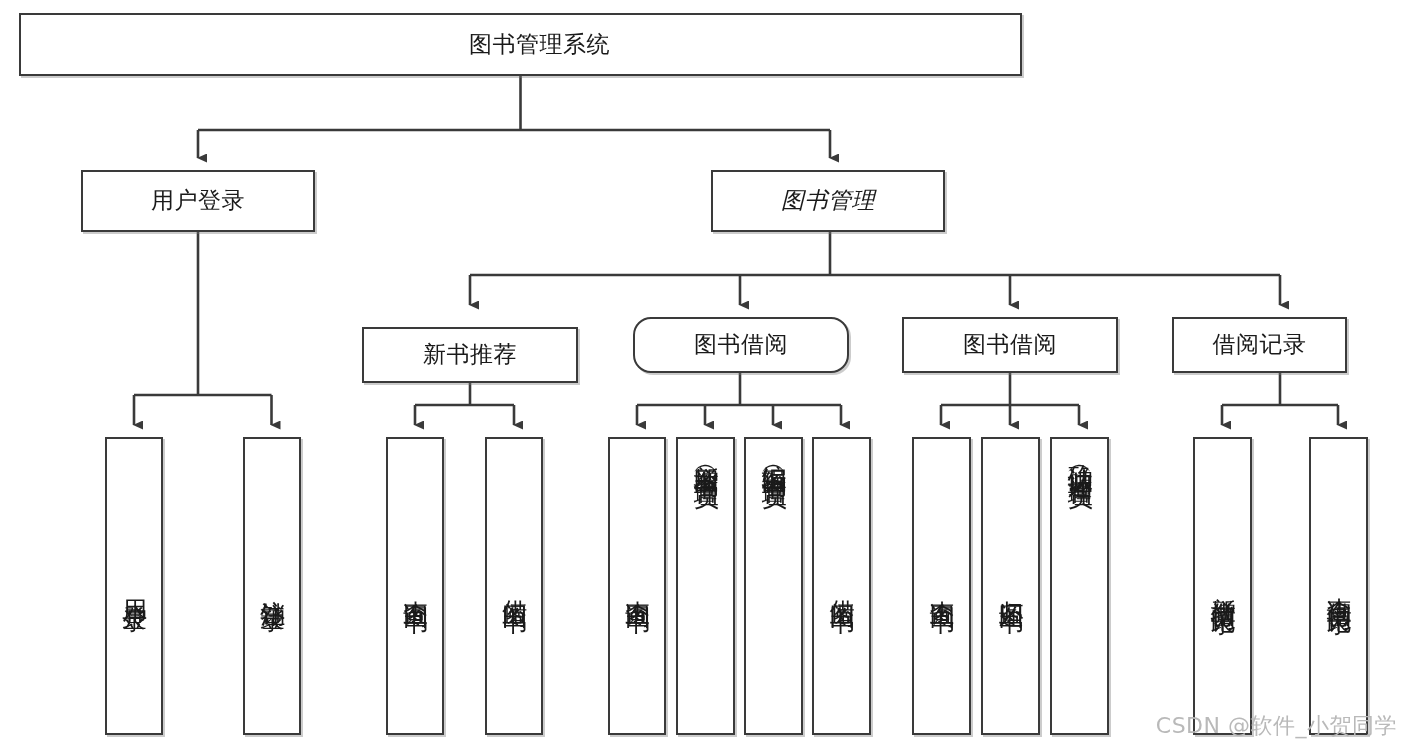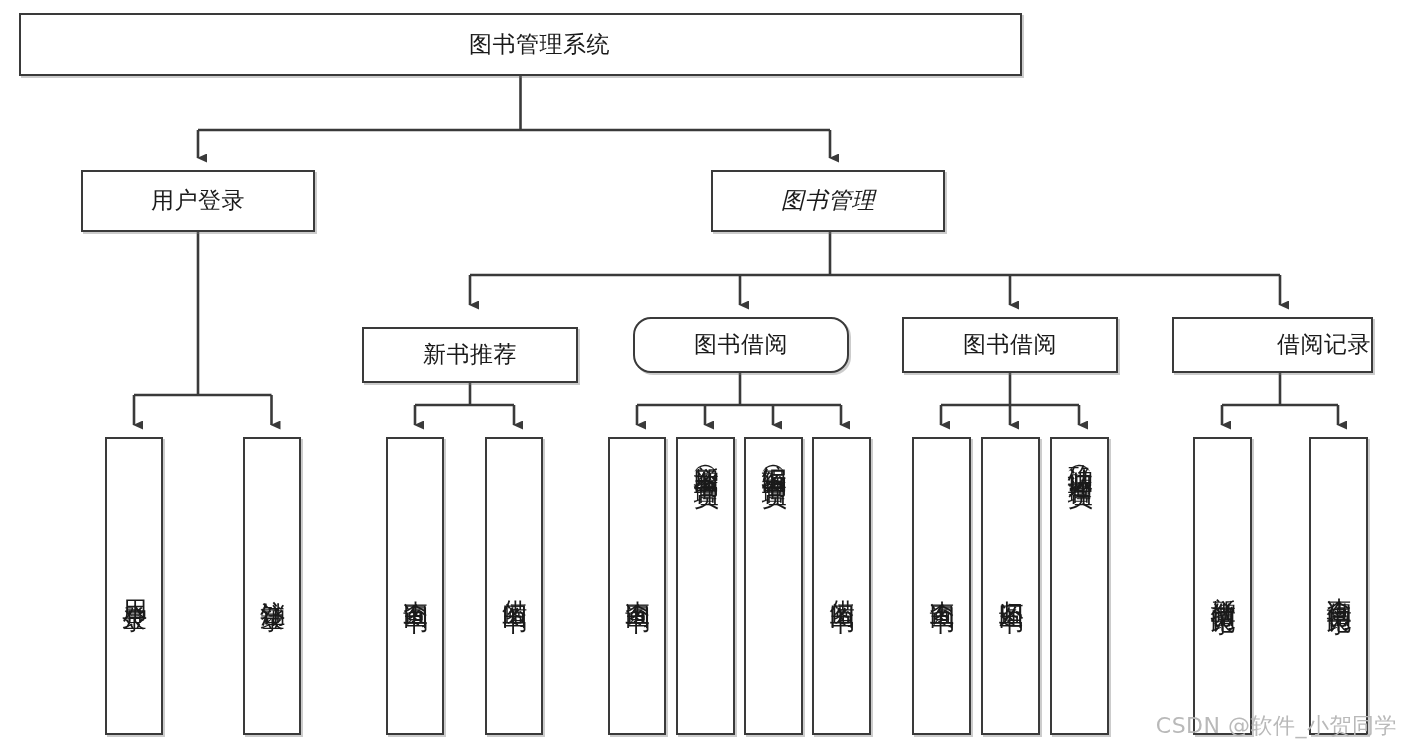--- a/index.html
+++ b/index.html
@@ -153,21 +153,21 @@
   </div>
 
   <div class="node horiz" style="left:633px; top:317px; width:216px; height:56px;border-radius:18px;">
     <span class="node-label">图书借阅</span>
   </div>
 
   <div class="node horiz" style="left:902px; top:317px; width:216px; height:56px;">
     <span class="node-label">图书借阅</span>
   </div>
 
-  <div class="node horiz" style="left:1172px; top:317px; width:201px; height:56px;justify-content:flex-end;">
+  <div class="node horiz" style="left:1172px; top:317px; width:175px; height:56px;">
     <span class="node-label">借阅记录</span>
   </div>
 
   <div class="node vert centered" style="left:105px; top:437px; width:58px; height:298px;">
     <span class="node-label">用户登录</span>
   </div>
 
   <div class="node vert centered" style="left:243px; top:437px; width:58px; height:298px;">
     <span class="node-label">注销登录</span>
   </div>

